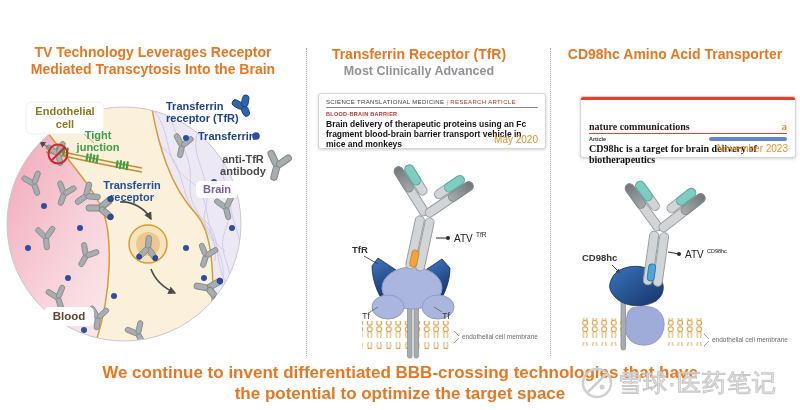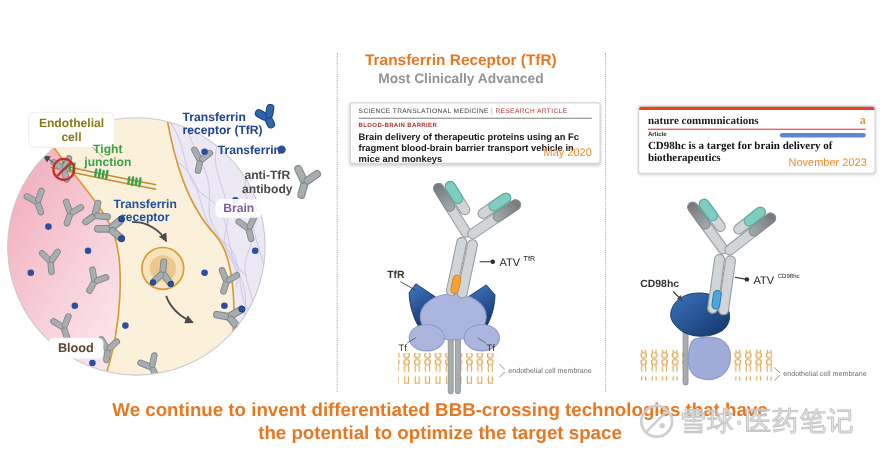--- a/index.html
+++ b/index.html
@@ -26,21 +26,21 @@
   .stm-head{font-size:6px;letter-spacing:.35px;color:#3c3c3c;white-space:nowrap;}
   .stm-head .sep{color:#999;margin:0 2px;}
   .stm-head .rtype{color:#B5332E;}
   .stm-rule{border:none;border-top:1px solid #8a8a8a;margin:2px 0 3px 0;}
   .stm-section{font-size:5.5px;font-weight:bold;color:#B5332E;letter-spacing:.3px;margin-bottom:2px;}
   .stm-title{font-size:8.5px;font-weight:bold;color:#141414;line-height:1.18;}
   .card-date{position:absolute;right:7px;bottom:3px;color:#F08C28;font-size:10px;}
 
   #nat-card{left:580px;top:96px;width:216px;height:62px;}
   .nat-bar{height:3px;background:#E8402C;border-radius:2px 2px 0 0;}
-  .nat-row1{display:flex;justify-content:space-between;align-items:baseline;padding:4px 8px 0 8px;}
+  .nat-row1{display:flex;justify-content:space-between;align-items:baseline;padding:20px 8px 0 8px;}
   .nat-journal{font-family:"Liberation Serif",serif;font-weight:bold;font-size:10px;color:#1c1c1c;}
   .nat-oa{color:#F08C28;font-weight:bold;font-size:11px;font-family:"Liberation Serif",serif;}
   .nat-rule{border:none;border-top:1.5px solid #E8402C;margin:1px 8px 2px 8px;}
   .nat-row2{display:flex;justify-content:space-between;align-items:center;padding:0 8px;}
   .nat-type{font-size:5.5px;font-weight:bold;color:#333;}
   .nat-link{width:78px;height:3.5px;background:#4472C4;border-radius:2px;opacity:.85;}
   .nat-title{font-family:"Liberation Serif",serif;font-weight:bold;font-size:10px;color:#111;
              line-height:1.1;padding:1px 8px 0 8px;}
 
   
@@ -136,25 +136,27 @@
         <rect x="-9.5" y="2" width="9" height="54" rx="4.5" fill="#D2D5D7" stroke="#999EA1"></rect>
         <rect x="0.5" y="2" width="9" height="54" rx="4.5" fill="#D2D5D7" stroke="#999EA1"></rect>
       </g>
     </defs>
   </svg>
 
 
   <div class="abs divider" style="left:306px"></div>
   <div class="abs divider" style="left:550px"></div>
 
+  <div class="abs col-head" style="left:4px;top:44px;width:298px">TV Technology Leverages Receptor Mediated Transcytosis Into the Brain</div>
   <div class="abs" style="left:297px;top:46px;width:244px">
     <div class="col-head">Transferrin Receptor (TfR)</div>
     <div class="col-sub">Most Clinically Advanced</div>
   </div>
   <div class="abs" style="left:551px;top:46px;width:248px">
+    <div class="col-head">CD98hc Amino Acid Transporter</div>
   </div>
 
   <svg class="abs" style="left:0;top:86px" width="308" height="278" viewBox="0 0 308 278">
     <defs>
       <clipPath id="cellCircle">
           <circle cx="124" cy="138" r="117"></circle>
         </clipPath>
       <clipPath id="brainClip">
         <path d="M150,12 C158,60 170,100 196,128 C214,148 218,208 205,252 L270,240 L270,0 Z"></path>
       </clipPath>

